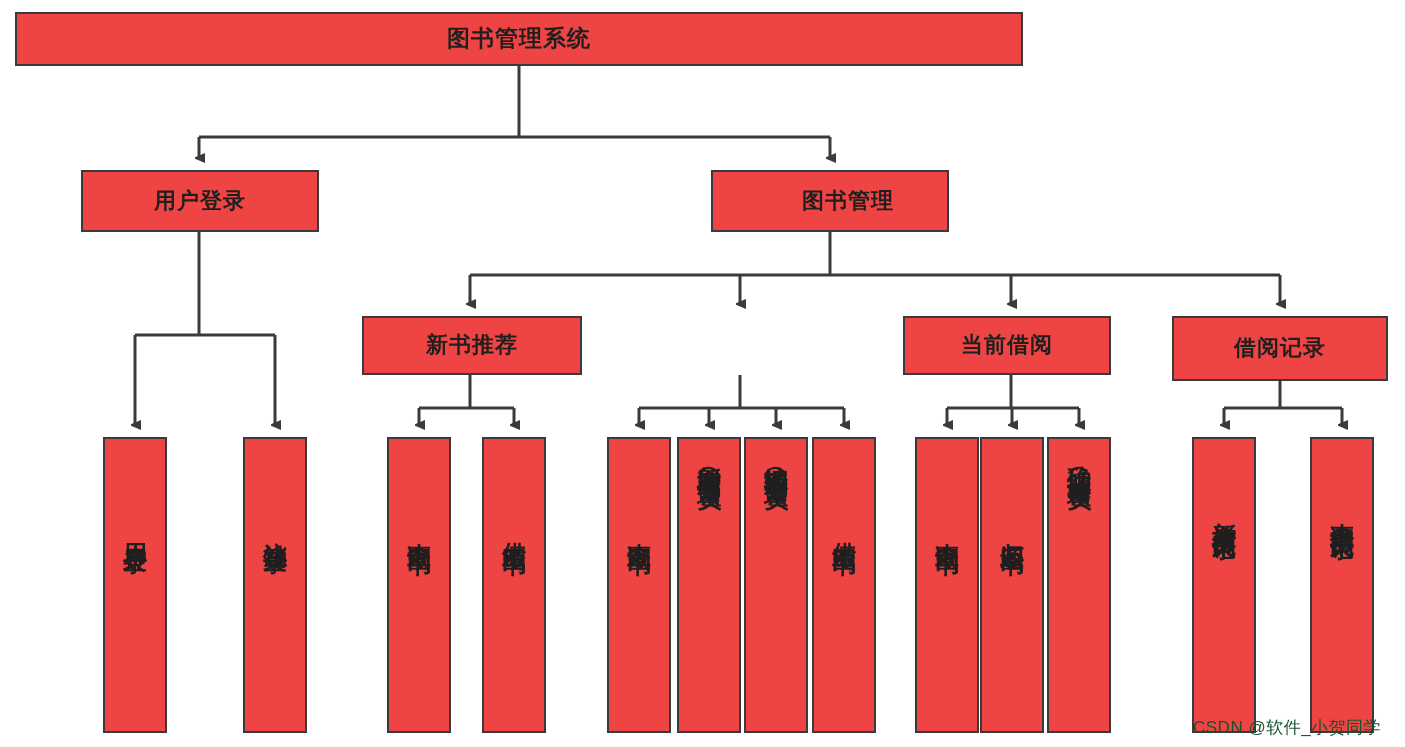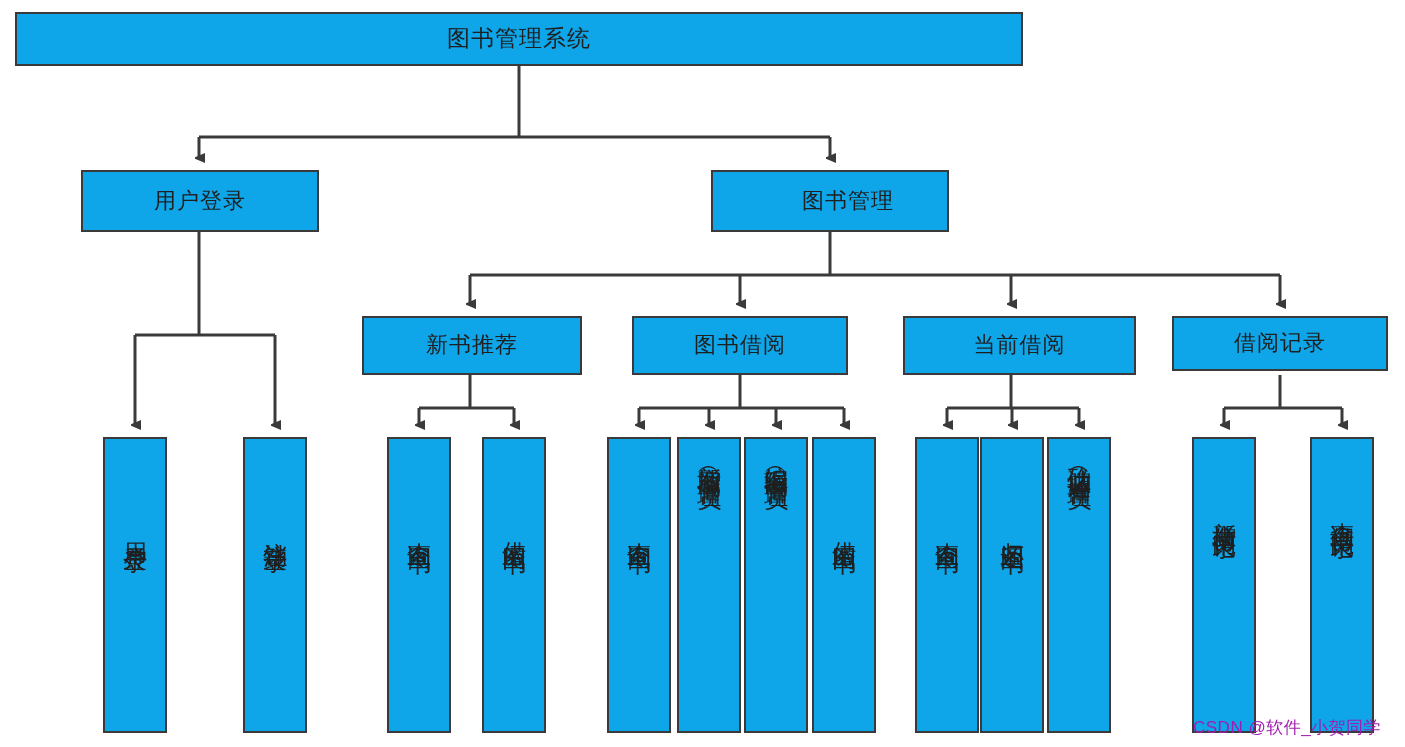--- a/index.html
+++ b/index.html
@@ -21,26 +21,27 @@
     position: absolute;
     left: 0;
     top: 0;
     width: 1405px;
     height: 747px;
     pointer-events: none;
   }
   .node {
     position: absolute;
     box-sizing: border-box;
-    background: #0ea5e9;
+    background: #ef4444;
     border: 2px solid #3a3a3a;
     display: flex;
     align-items: center;
     justify-content: center;
     color: #1f1f1f;
+    font-weight: bold;
   }
   .node-label {
     display: block;
     text-align: center;
     letter-spacing: 1px;
   }
   .node.horizontal .node-label {
     font-size: 22px;
     line-height: 1.1;
     white-space: nowrap;
@@ -66,21 +67,21 @@
   }
   .node.vertical.mid2 .node-label {
     margin-top: 58px;
   }
   .node.vertical.topalign .node-label {
     margin-top: 2px;
   }
   .watermark {
     position: absolute;
     font-size: 17px;
-    color: #a21caf;
+    color: #14532d;
     white-space: nowrap;
     letter-spacing: 0.5px;
   }
 </style>
 </head>
 <body>
 
 <div id="canvas">
 
   <svg class="wires" viewBox="0 0 1405 747">
@@ -151,27 +152,24 @@
   <div class="node horizontal" style="left:81px; top:170px; width:238px; height:62px;">
     <span class="node-label">用户登录</span>
   </div>
   <div class="node horizontal" style="left:711px; top:170px; width:238px; height:62px;padding-left:36px;">
     <span class="node-label">图书管理</span>
   </div>
 
   <div class="node horizontal" style="left:362px; top:316px; width:220px; height:59px;">
     <span class="node-label">新书推荐</span>
   </div>
-  <div class="node horizontal" style="left:632px; top:316px; width:216px; height:59px;">
-    <span class="node-label">图书借阅</span>
-  </div>
-  <div class="node horizontal" style="left:903px; top:316px; width:233px; height:59px;">
+  <div class="node horizontal" style="left:903px; top:316px; width:208px; height:59px;">
     <span class="node-label">当前借阅</span>
   </div>
-  <div class="node horizontal" style="left:1172px; top:316px; width:216px; height:55px;justify-content:center;">
+  <div class="node horizontal" style="left:1172px; top:316px; width:216px; height:65px;justify-content:center;">
     <span class="node-label">借阅记录</span>
   </div>
 
   <div class="node vertical mid" style="left:103px; top:437px; width:64px; height:296px;">
     <span class="node-label">用户登录</span>
   </div>
   <div class="node vertical mid" style="left:243px; top:437px; width:64px; height:296px;">
     <span class="node-label">注销登录</span>
   </div>
 

